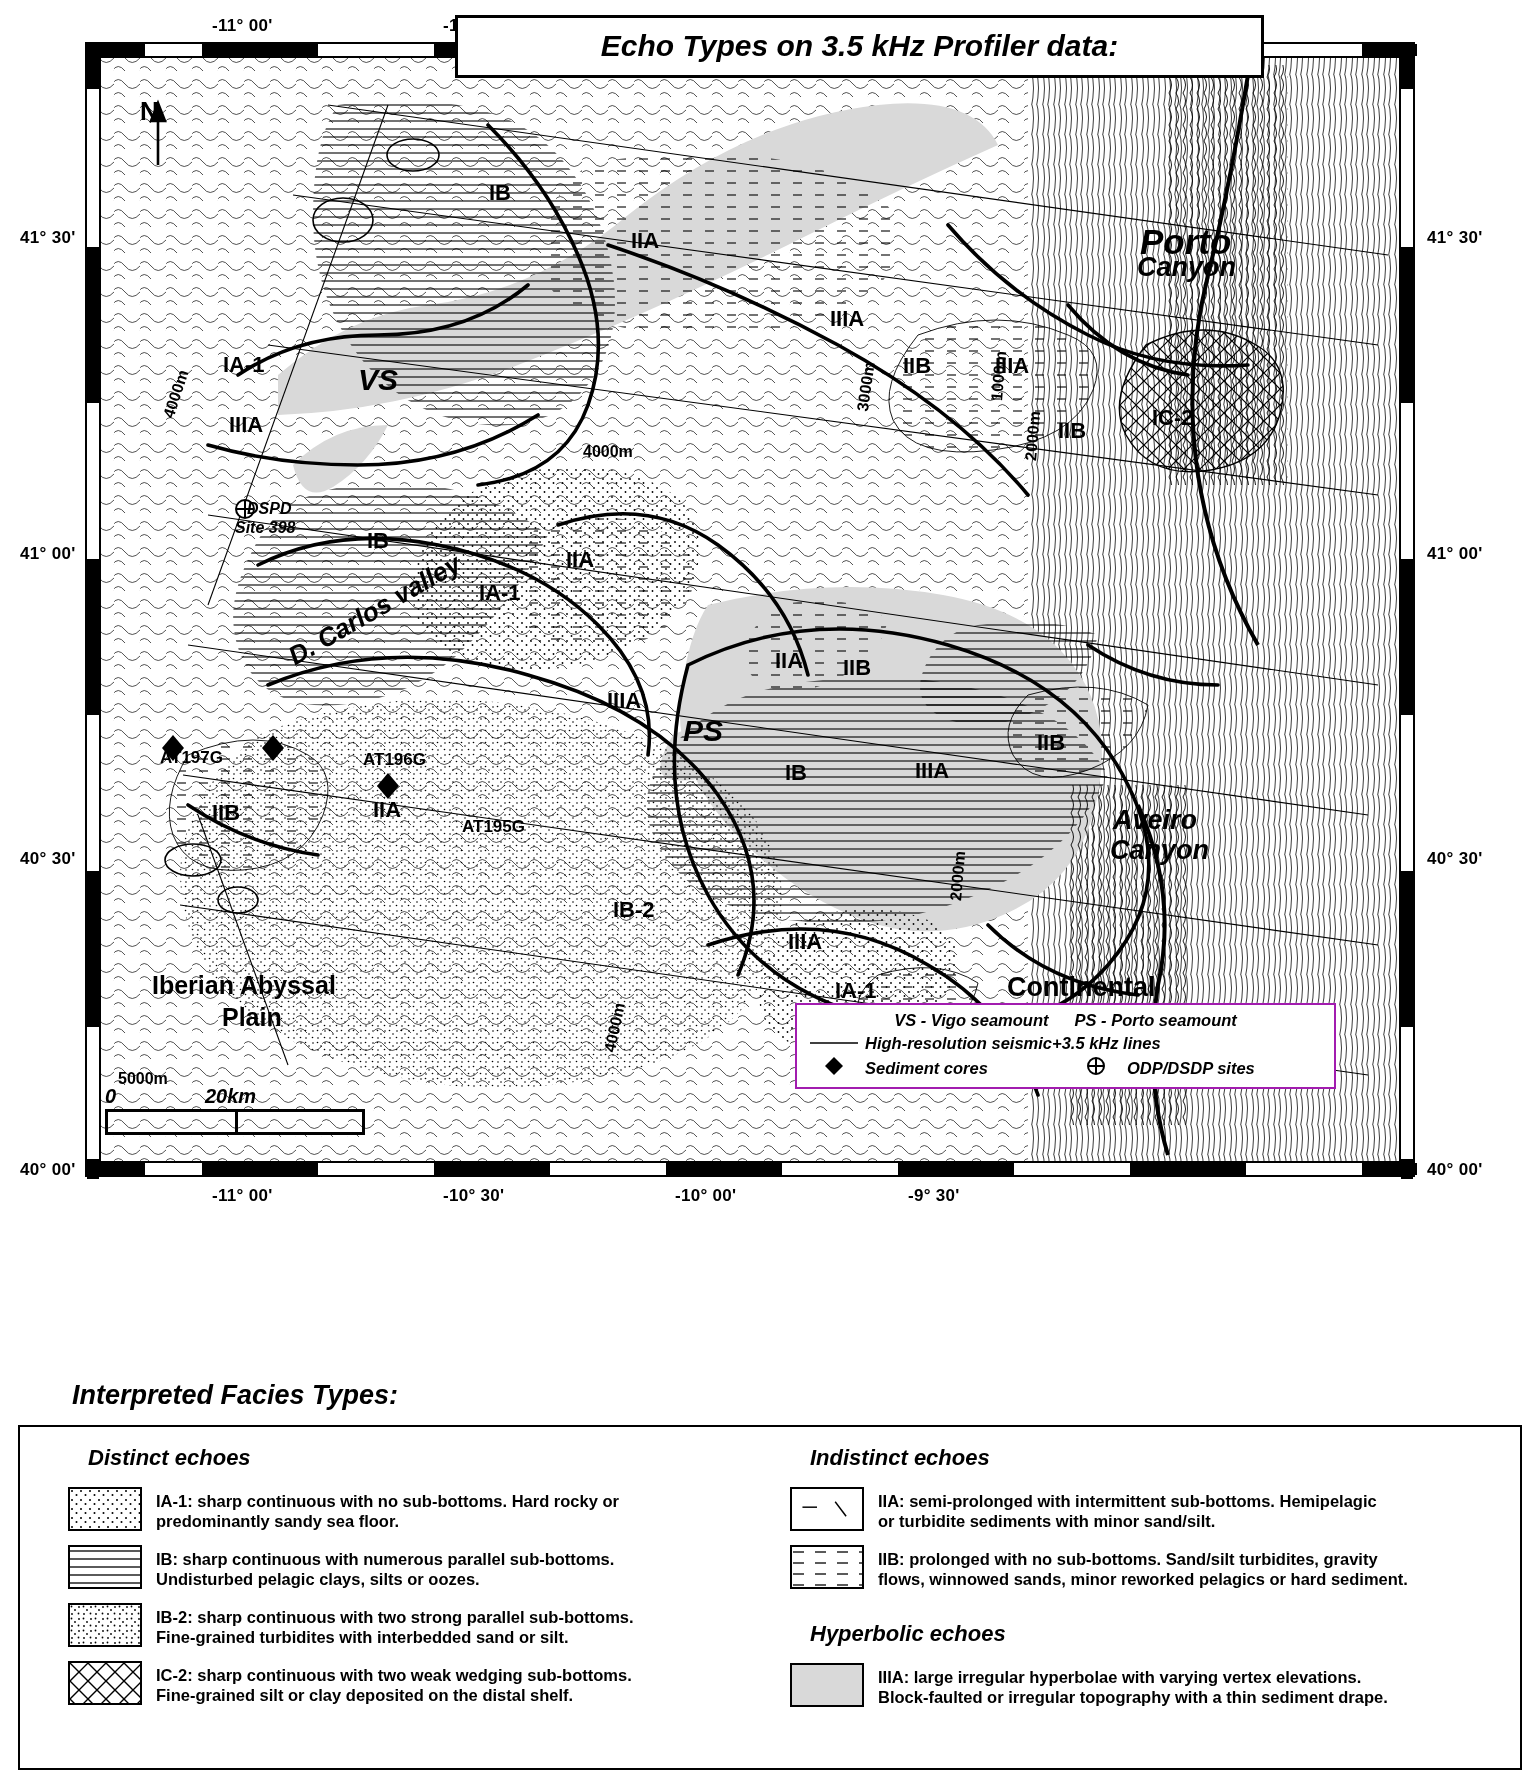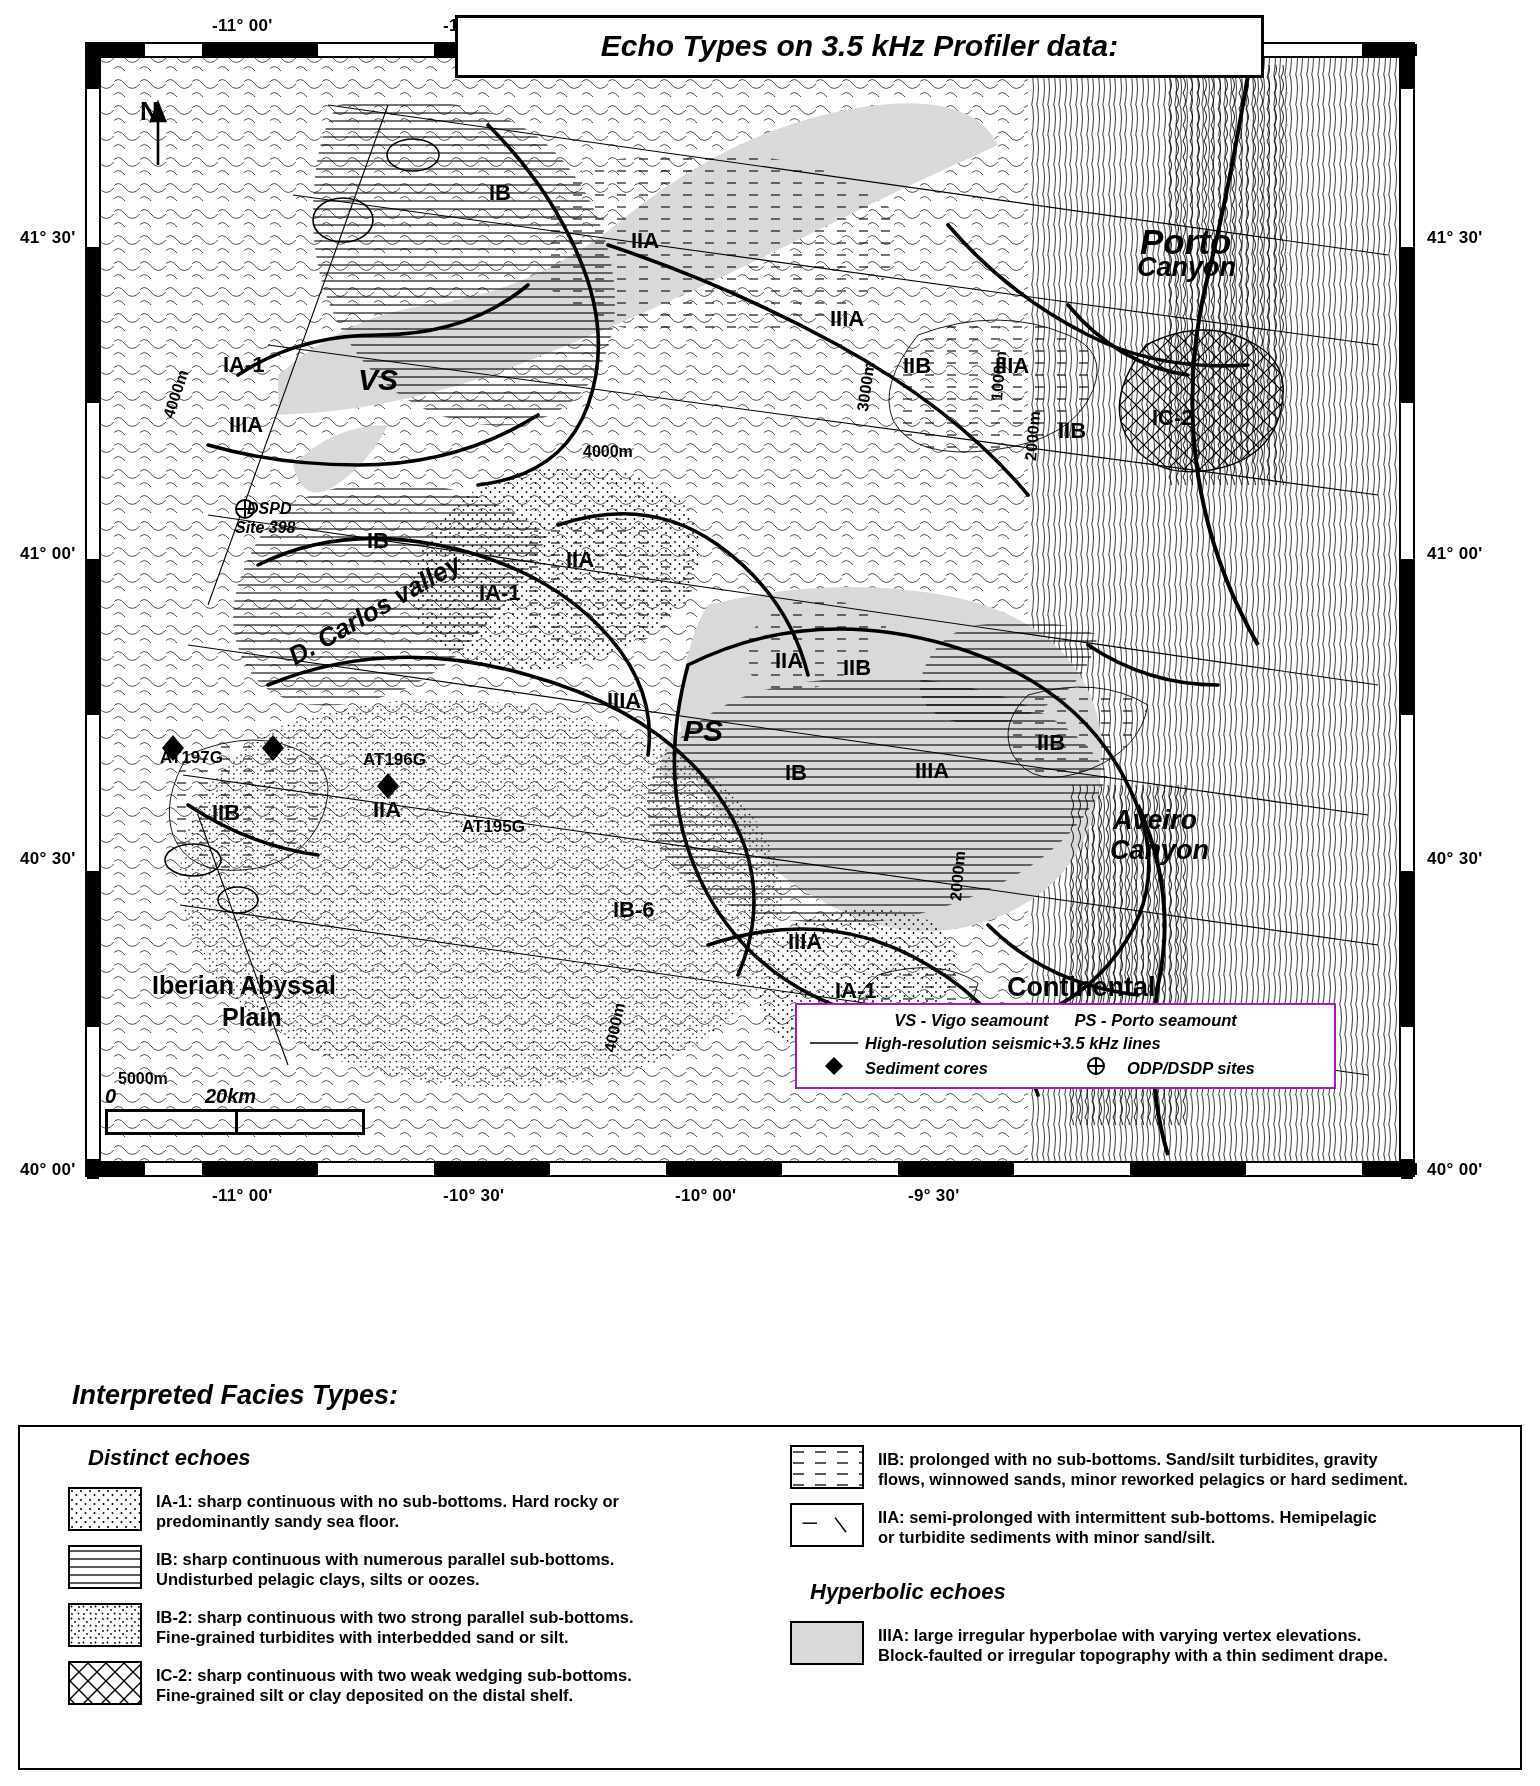--- a/index.html
+++ b/index.html
@@ -317,21 +317,21 @@
   <div class="mtext facies" style="left:566px;top:547px;">IIA</div>
   <div class="mtext facies" style="left:479px;top:580px;">IA-1</div>
   <div class="mtext facies" style="left:775px;top:648px;">IIA</div>
   <div class="mtext facies" style="left:843px;top:655px;">IIB</div>
   <div class="mtext facies" style="left:607px;top:688px;">IIIA</div>
   <div class="mtext facies" style="left:785px;top:760px;">IB</div>
   <div class="mtext facies" style="left:915px;top:758px;">IIIA</div>
   <div class="mtext facies" style="left:1037px;top:730px;">IIB</div>
   <div class="mtext facies" style="left:212px;top:800px;">IIB</div>
   <div class="mtext facies" style="left:373px;top:797px;">IIA</div>
-  <div class="mtext facies" style="left:613px;top:897px;">IB-6</div>
+  <div class="mtext facies" style="left:613px;top:897px;">IB-2</div>
   <div class="mtext facies" style="left:788px;top:929px;">IIIA</div>
   <div class="mtext facies" style="left:835px;top:978px;">IA-1</div>
   <div class="mtext facies" style="left:903px;top:1014px;">IIB</div>
 
   <div id="maplegend">
     <div class="lrow r1">
       <span>VS - Vigo seamount</span>
       <span>PS - Porto seamount</span>
     </div>
     <div class="lrow">
@@ -446,51 +446,52 @@
         </svg>
       </div>
       <div class="fdesc">
         <div>IC-2: sharp continuous with two weak wedging sub-bottoms.</div>
         <div>Fine-grained silt or clay deposited on the distal shelf.</div>
       </div>
     </div>
   </div>
 
   <div id="col-right">
+    <div class="col-head">Indistinct echoes</div>
+
+    <div class="fitem">
+      <div class="swatch">
+        <svg width="100%" height="100%" viewBox="0 0 74 44">
+          <line x1="10" y1="20" x2="26" y2="20" stroke="#000" stroke-width="1.6"></line>
+          <line x1="46" y1="14" x2="58" y2="30" stroke="#000" stroke-width="1.6"></line>
+        </svg>
+      </div>
+      <div class="fdesc">
+        <div>IIA: semi-prolonged with intermittent sub-bottoms. Hemipelagic</div>
+        <div>or turbidite sediments with minor sand/silt.</div>
+      </div>
+    </div>
 
     <div class="fitem">
       <div class="swatch">
         <svg width="100%" height="100%">
           <defs>
               <pattern id="fp-dl" width="22" height="11" patternUnits="userSpaceOnUse">
                 <line x1="1" y1="5" x2="12" y2="5" stroke="#000" stroke-width="1.3"></line>
               </pattern>
             </defs>
           <rect width="100%" height="100%" fill="url(#fp-dl)"></rect>
         </svg>
       </div>
       <div class="fdesc">
         <div>IIB: prolonged with no sub-bottoms. Sand/silt turbidites, gravity</div>
         <div>flows, winnowed sands, minor reworked pelagics or hard sediment.</div>
       </div>
     </div>
 
-    <div class="fitem">
-      <div class="swatch">
-        <svg width="100%" height="100%" viewBox="0 0 74 44">
-          <line x1="10" y1="20" x2="26" y2="20" stroke="#000" stroke-width="1.6"></line>
-          <line x1="46" y1="14" x2="58" y2="30" stroke="#000" stroke-width="1.6"></line>
-        </svg>
-      </div>
-      <div class="fdesc">
-        <div>IIA: semi-prolonged with intermittent sub-bottoms. Hemipelagic</div>
-        <div>or turbidite sediments with minor sand/silt.</div>
-      </div>
-    </div>
-
     <div class="gap"></div>
     <div class="col-head">Hyperbolic echoes</div>
 
     <div class="fitem">
       <div class="swatch" style="background:#d9d9d9;"></div>
       <div class="fdesc">
         <div>IIIA: large irregular hyperbolae with varying vertex elevations.</div>
         <div>Block-faulted or irregular topography with a thin sediment drape.</div>
       </div>
     </div>

